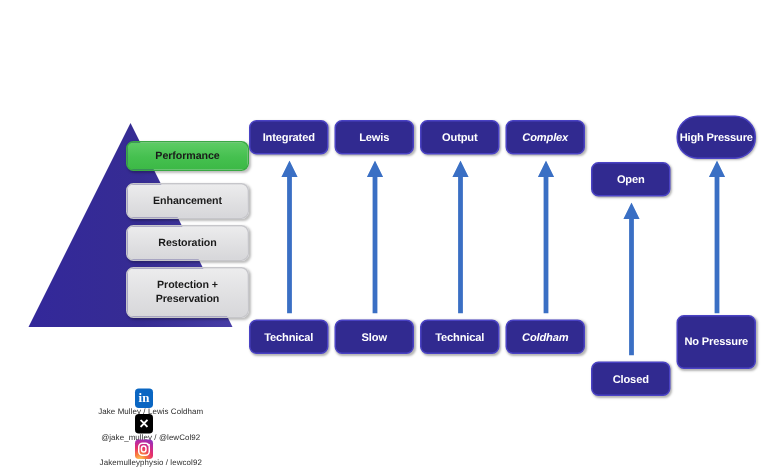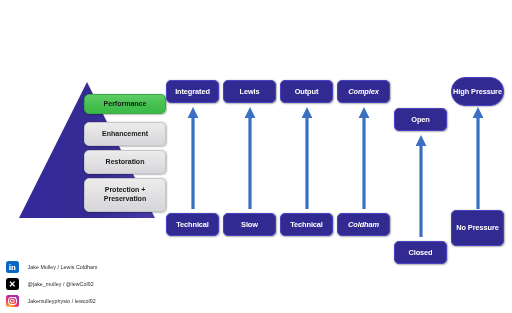--- a/index.html
+++ b/index.html
@@ -145,20 +145,21 @@
     position: absolute;
     left: 6px;
     top: 259px;
     width: 180px;
   }
   .social-row {
     display: flex;
     align-items: center;
     height: 16px;
     margin-bottom: 1px;
+    flex-direction: column;
   }
   .social-icon {
     width: 12.5px;
     height: 12.5px;
     flex: 0 0 12.5px;
     border-radius: 2.5px;
     position: relative;
     overflow: hidden;
   }
   .icon-linkedin {

